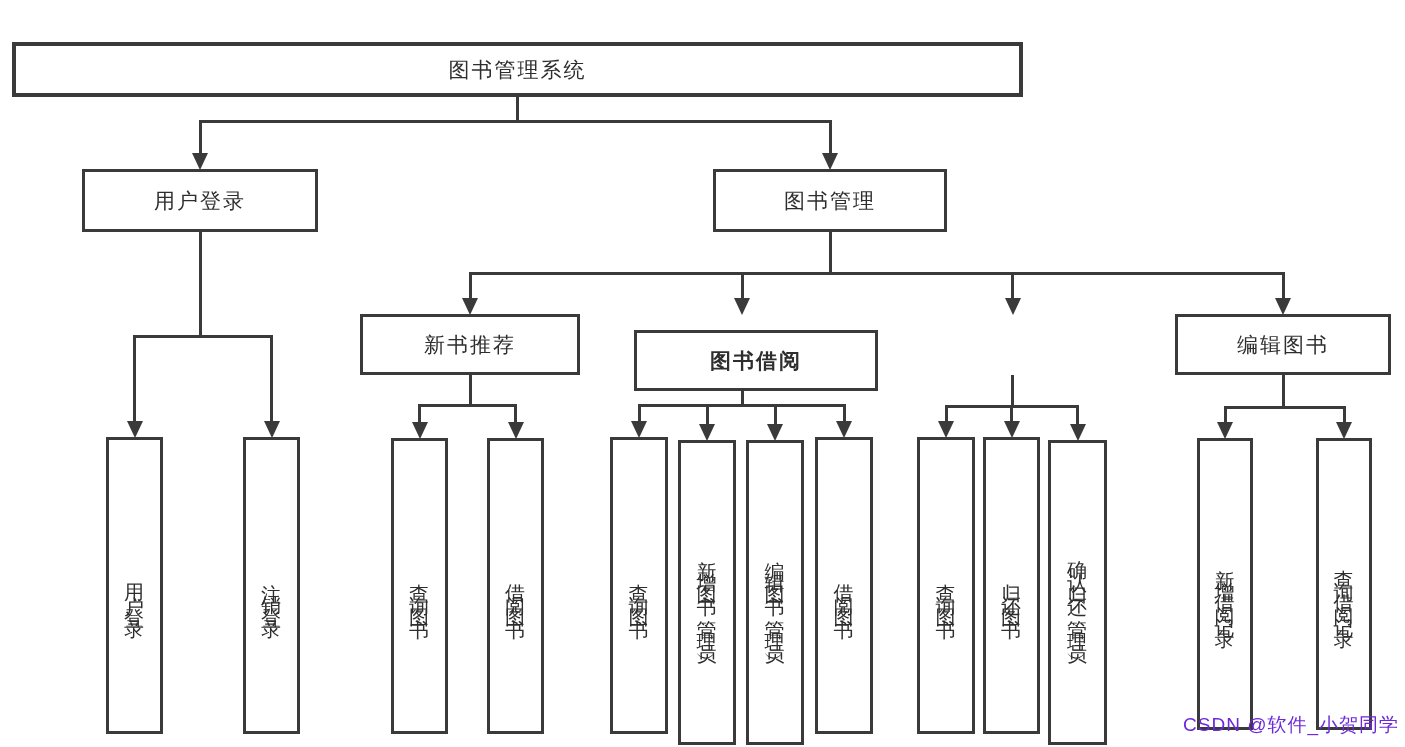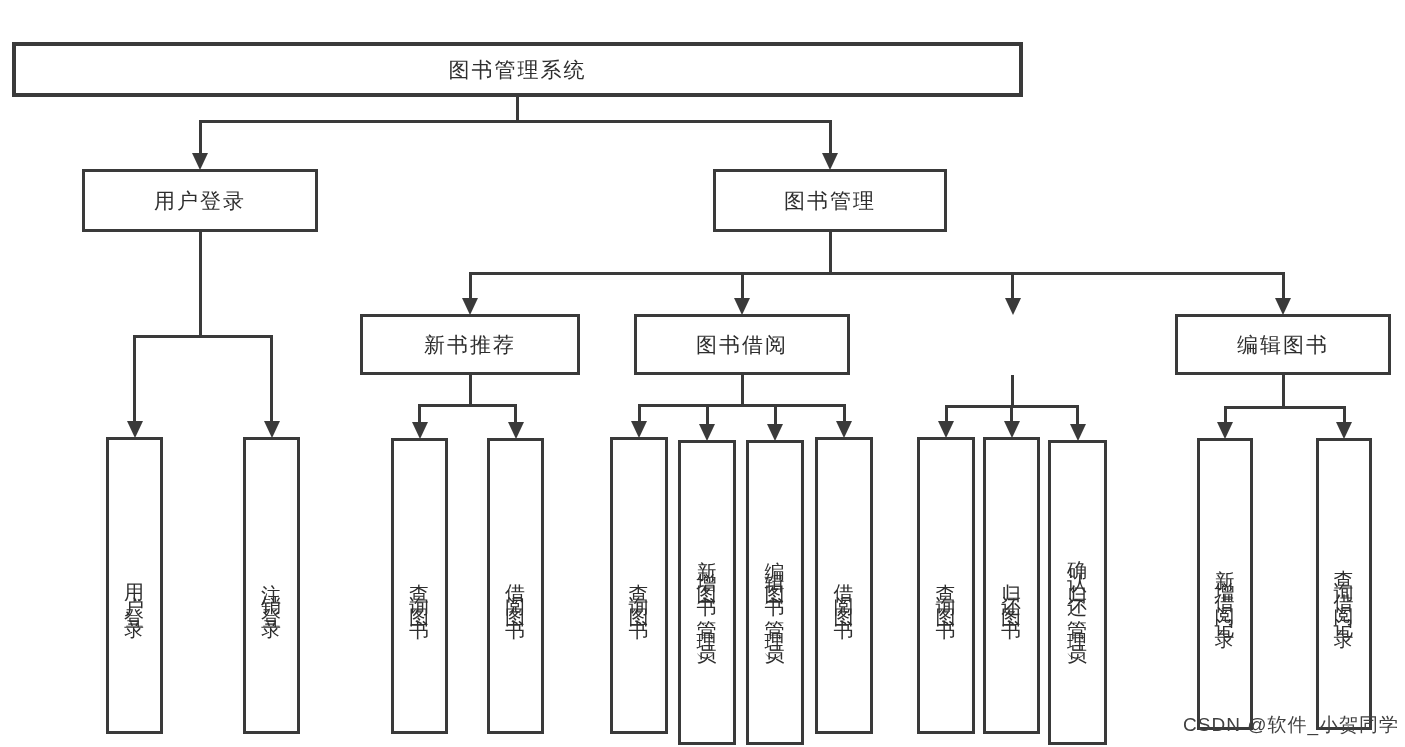--- a/index.html
+++ b/index.html
@@ -50,21 +50,21 @@
     border-left: 8px solid transparent;
     border-right: 8px solid transparent;
     border-top: 17px solid #3a3a3a;
     z-index: 1;
   }
   .watermark {
     position: absolute;
     top: 712px;
     right: 6px;
     font-size: 19px;
-    color: #404040;
+    color: #6d28d9;
     letter-spacing: 1px;
     z-index: 3;
     white-space: nowrap;
   }
 </style>
 </head>
 <body>
 
 <div id="canvas">
   <div class="watermark">CSDN @软件_小贺同学</div>
@@ -73,21 +73,21 @@
     </div>
     <div class="node horizontal" style="left: 82px; top: 169px; width: 236px; height: 63px;">
       <span>用户登录</span>
     </div>
     <div class="node horizontal" style="left: 713px; top: 169px; width: 234px; height: 63px;">
       <span>图书管理</span>
     </div>
     <div class="node horizontal" style="left: 360px; top: 314px; width: 220px; height: 61px;">
       <span>新书推荐</span>
     </div>
-    <div class="node horizontal" style="left: 634px; top: 314px; width: 216px; height: 61px;">
+    <div class="node horizontal" style="left: 634px; top: 330px; width: 244px; height: 61px; font-weight: bold;">
       <span>图书借阅</span>
     </div>
     <div class="node horizontal" style="left: 1175px; top: 314px; width: 216px; height: 61px;">
       <span>编辑图书</span>
     </div>
     <div class="node vertical" style="left: 106px; top: 437px; width: 57px; height: 297px;">
       <span>用户登录</span>
     </div>
     <div class="node vertical" style="left: 243px; top: 437px; width: 57px; height: 297px;">
       <span>注销登录</span>

